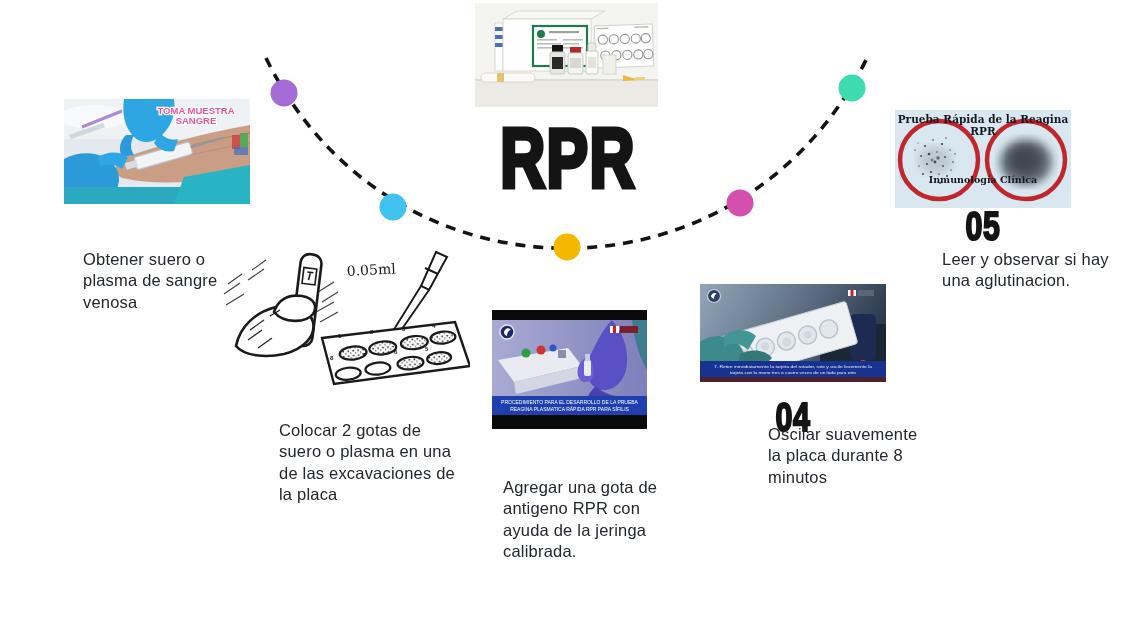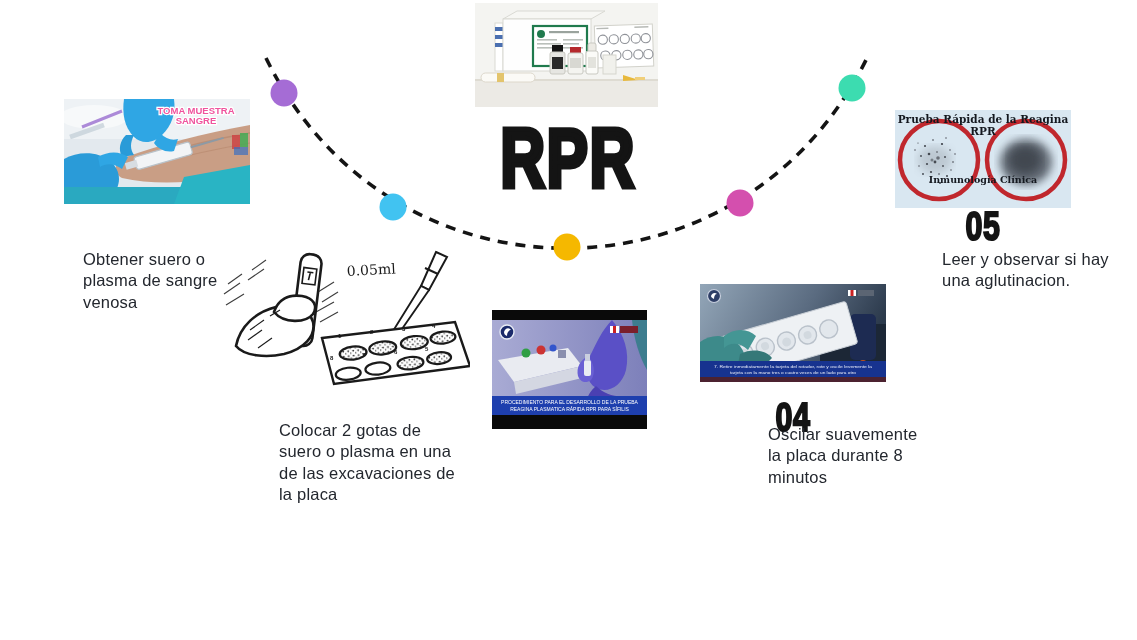--- a/index.html
+++ b/index.html
@@ -229,20 +229,21 @@
     <rect x="118" y="16" width="9" height="7" fill="#ffffff"></rect>
     <rect x="121" y="16" width="3" height="7" fill="#cc2222"></rect>
     <rect x="128" y="16" width="18" height="7" fill="#7a1f2b"></rect>
 
     <rect x="0" y="86" width="155" height="19" fill="#1e3fae"></rect>
     <g font-family="Liberation Sans, sans-serif" font-size="5" fill="#ffffff" text-anchor="middle">
       <text x="77.5" y="94">PROCEDIMIENTO PARA EL DESARROLLO DE LA PRUEBA</text>
       <text x="77.5" y="101">REAGINA PLASMATICA RÁPIDA RPR PARA SÍFILIS</text>
     </g>
   </svg>
+  <div class="abs steptext" style="left:503px;top:477px;width:165px;">Agregar una gota de antigeno RPR con ayuda de la jeringa calibrada.</div>
 
   <svg class="abs imgframe" style="left:700px;top:284px" width="186" height="98" viewBox="0 0 186 98">
     <defs>
       <linearGradient id="g4" x1="0" y1="0" x2="1" y2="0.3">
         <stop offset="0" stop-color="#93a6b8"></stop>
           <stop offset=".6" stop-color="#5a6b80"></stop>
           <stop offset="1" stop-color="#2c3a4c"></stop>
       </linearGradient>
     </defs>
     <rect width="186" height="98" fill="url(#g4)"></rect>

